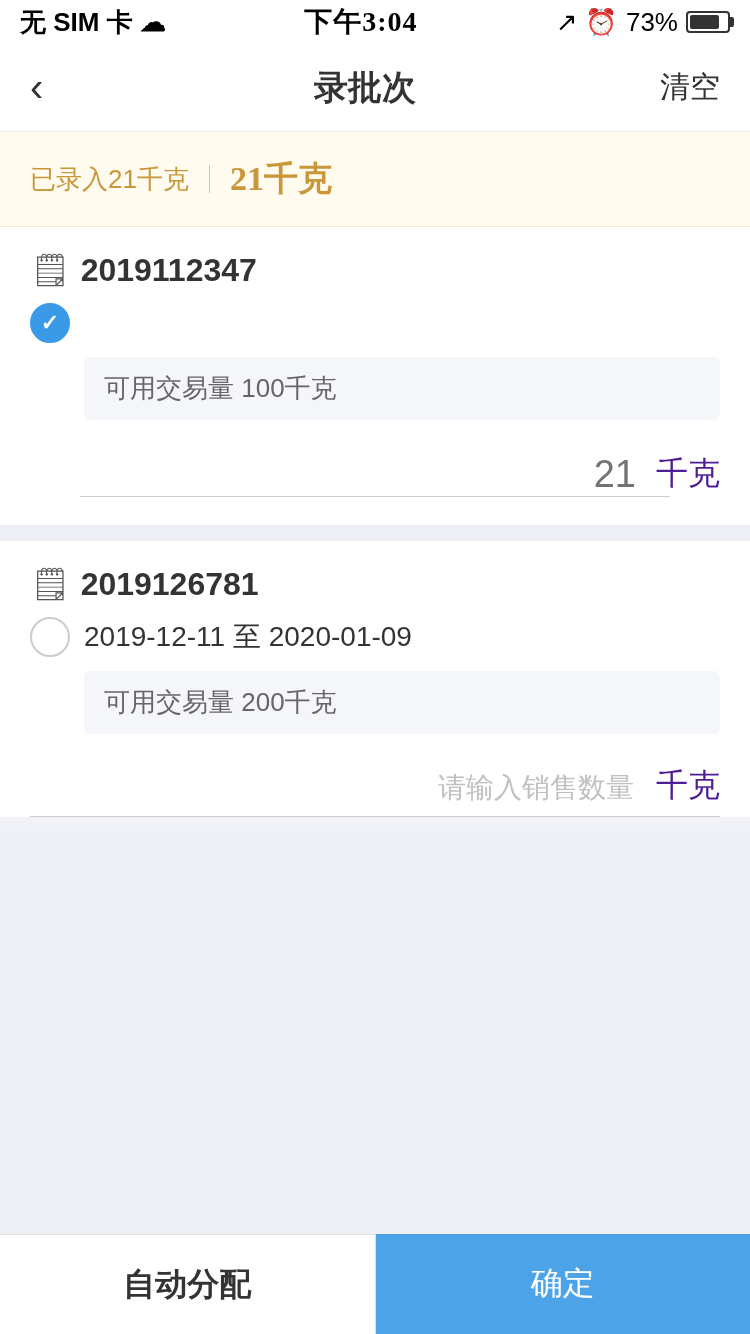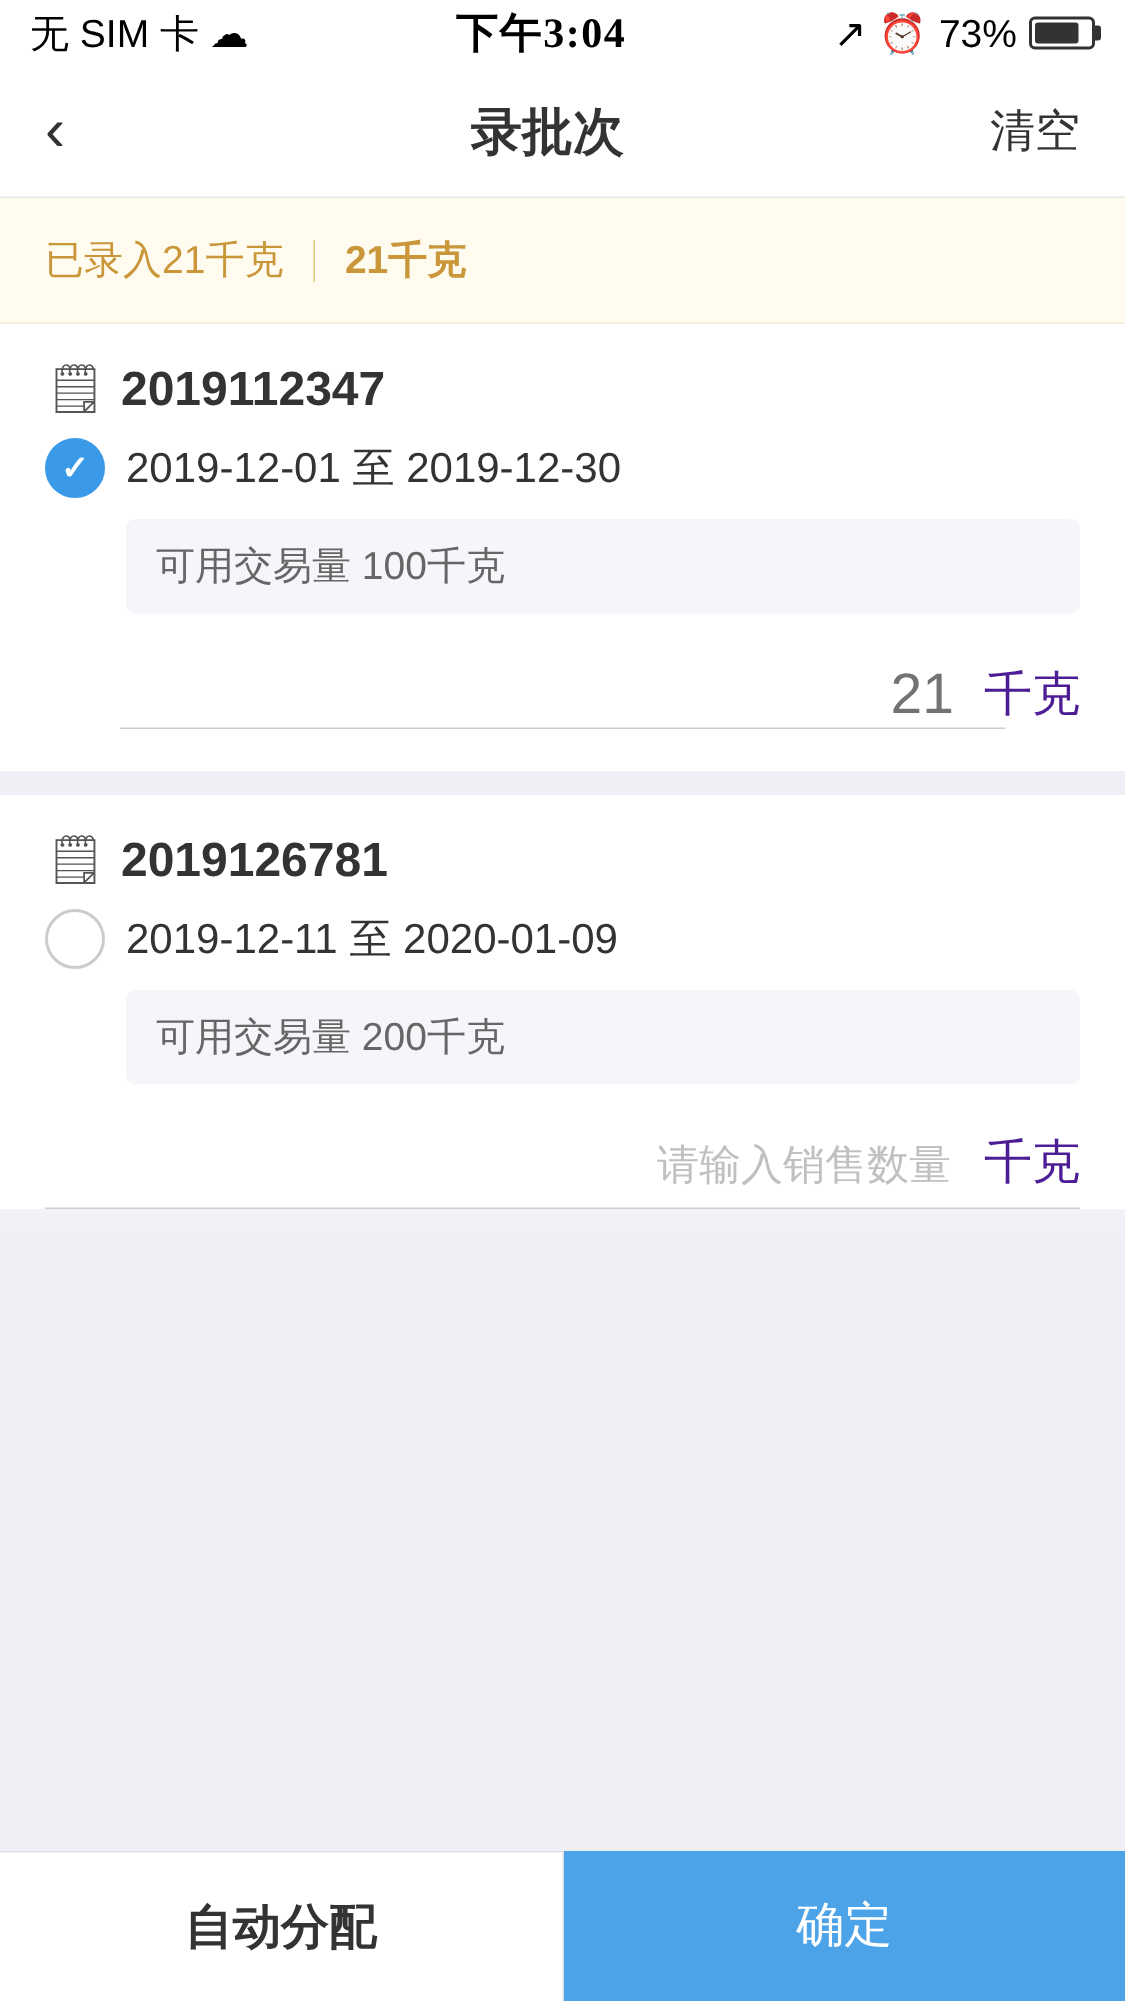--- a/index.html
+++ b/index.html
@@ -21,21 +21,21 @@
       align-items: center;
       justify-content: space-between;
       padding: 0 20px;
       font-size: 28px;
     }
     .status-left {
       display: flex;
       align-items: center;
       gap: 10px;
       font-size: 26px;
-      font-weight: 400;
+      font-weight: 700;
     }
     .status-center {
       font-size: 28px;
       font-weight: 600;
       letter-spacing: 1px;
       font-family: Liberation Serif, serif;
     }
     .status-right {
       display: flex;
       align-items: center;
@@ -114,23 +114,24 @@
     .info-text {
       font-size: 26px;
       color: #c9963a;
     }
     .info-divider {
       width: 1px;
       height: 28px;
       background: #e0c87a;
     }
     .info-amount {
-      font-size: 26px;
+      font-size: 34px;
       color: #c9963a;
       font-weight: 600;
+      font-family: Liberation Serif, serif;
     }
     .card-inner {
       padding: 24px 30px 20px 30px;
     }
     .batch-header {
       display: flex;
       align-items: center;
       gap: 10px;
       margin-bottom: 14px;
     }
@@ -303,21 +304,20 @@
 </div>
 
 <div class="card-section">
   <div class="card-inner">
     <div class="batch-header">
       <span class="batch-icon">🗒</span>
       <span class="batch-id">2019112347</span>
     </div>
     <div class="batch-date-row">
       <div class="radio-circle checked"></div>
-      <span class="batch-date">2019-12-01 至 2019-12-30</span>
     </div>
     <div class="availability-box">可用交易量 100千克</div>
   </div>
 
   <div class="qty-display-row">
     <span class="qty-value">21</span>
     <span class="unit-label">千克</span>
   </div>
   <div class="qty-underline-wrap">
     <div class="qty-underline"></div>

